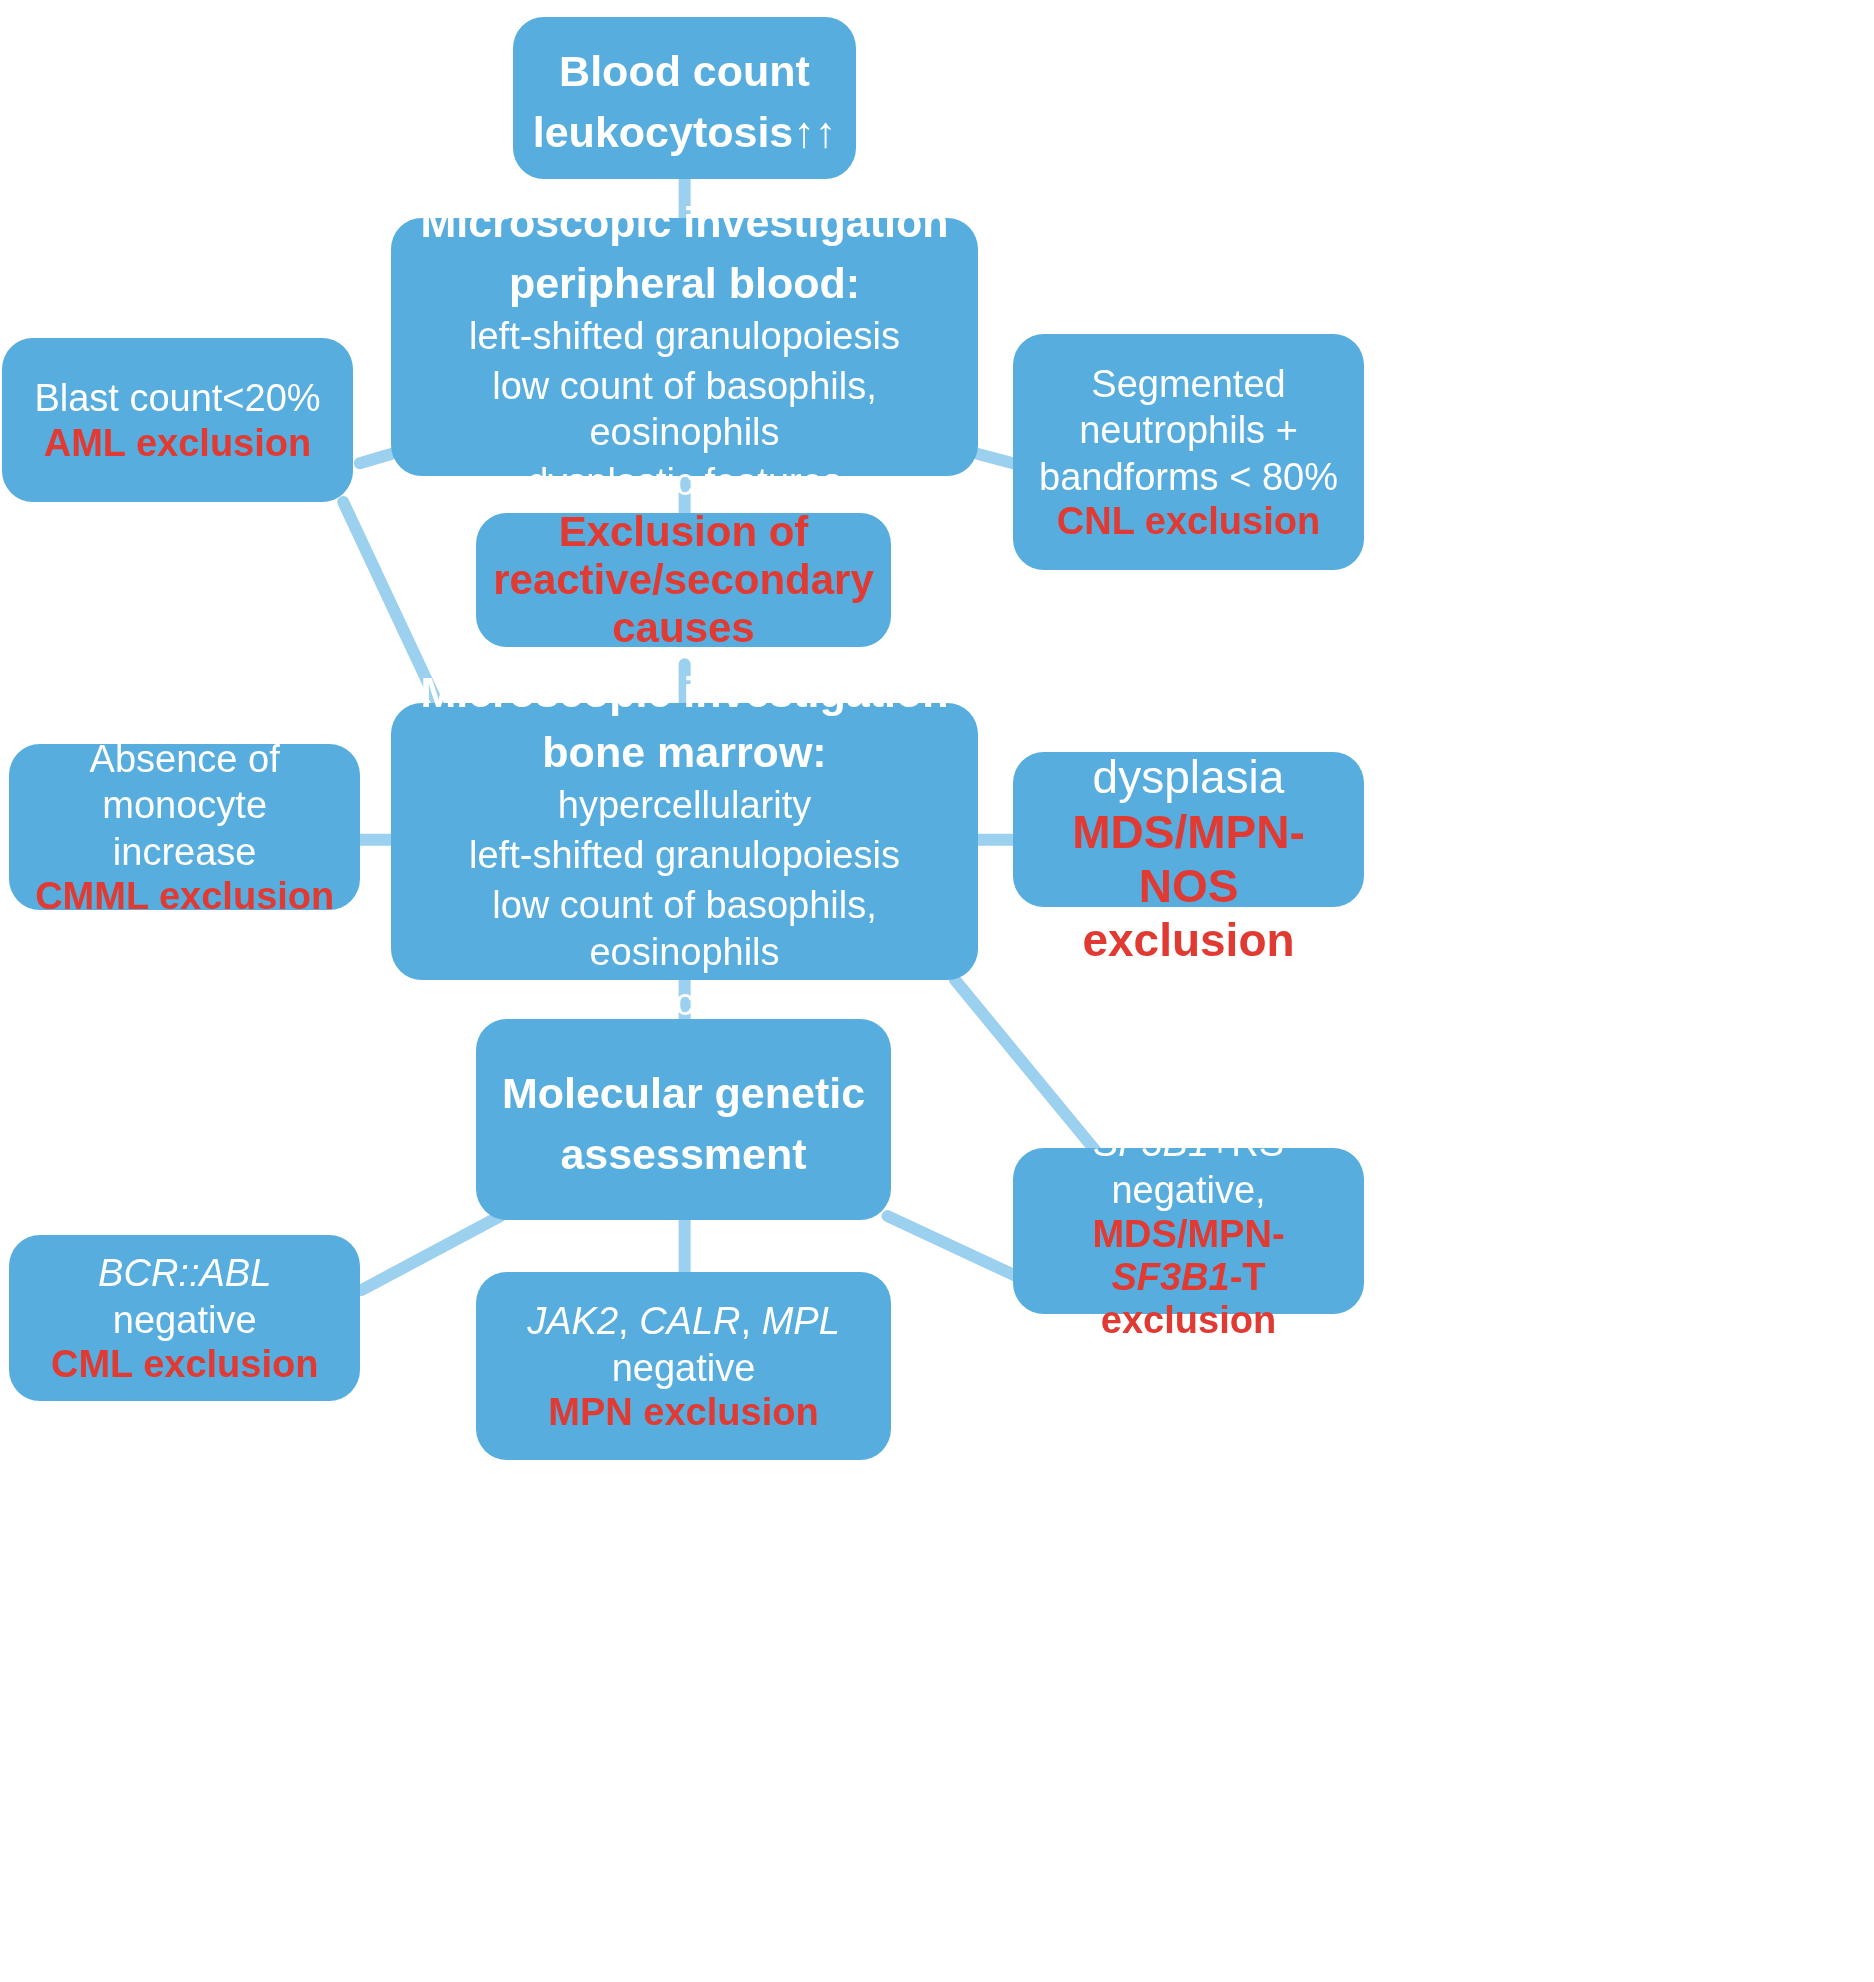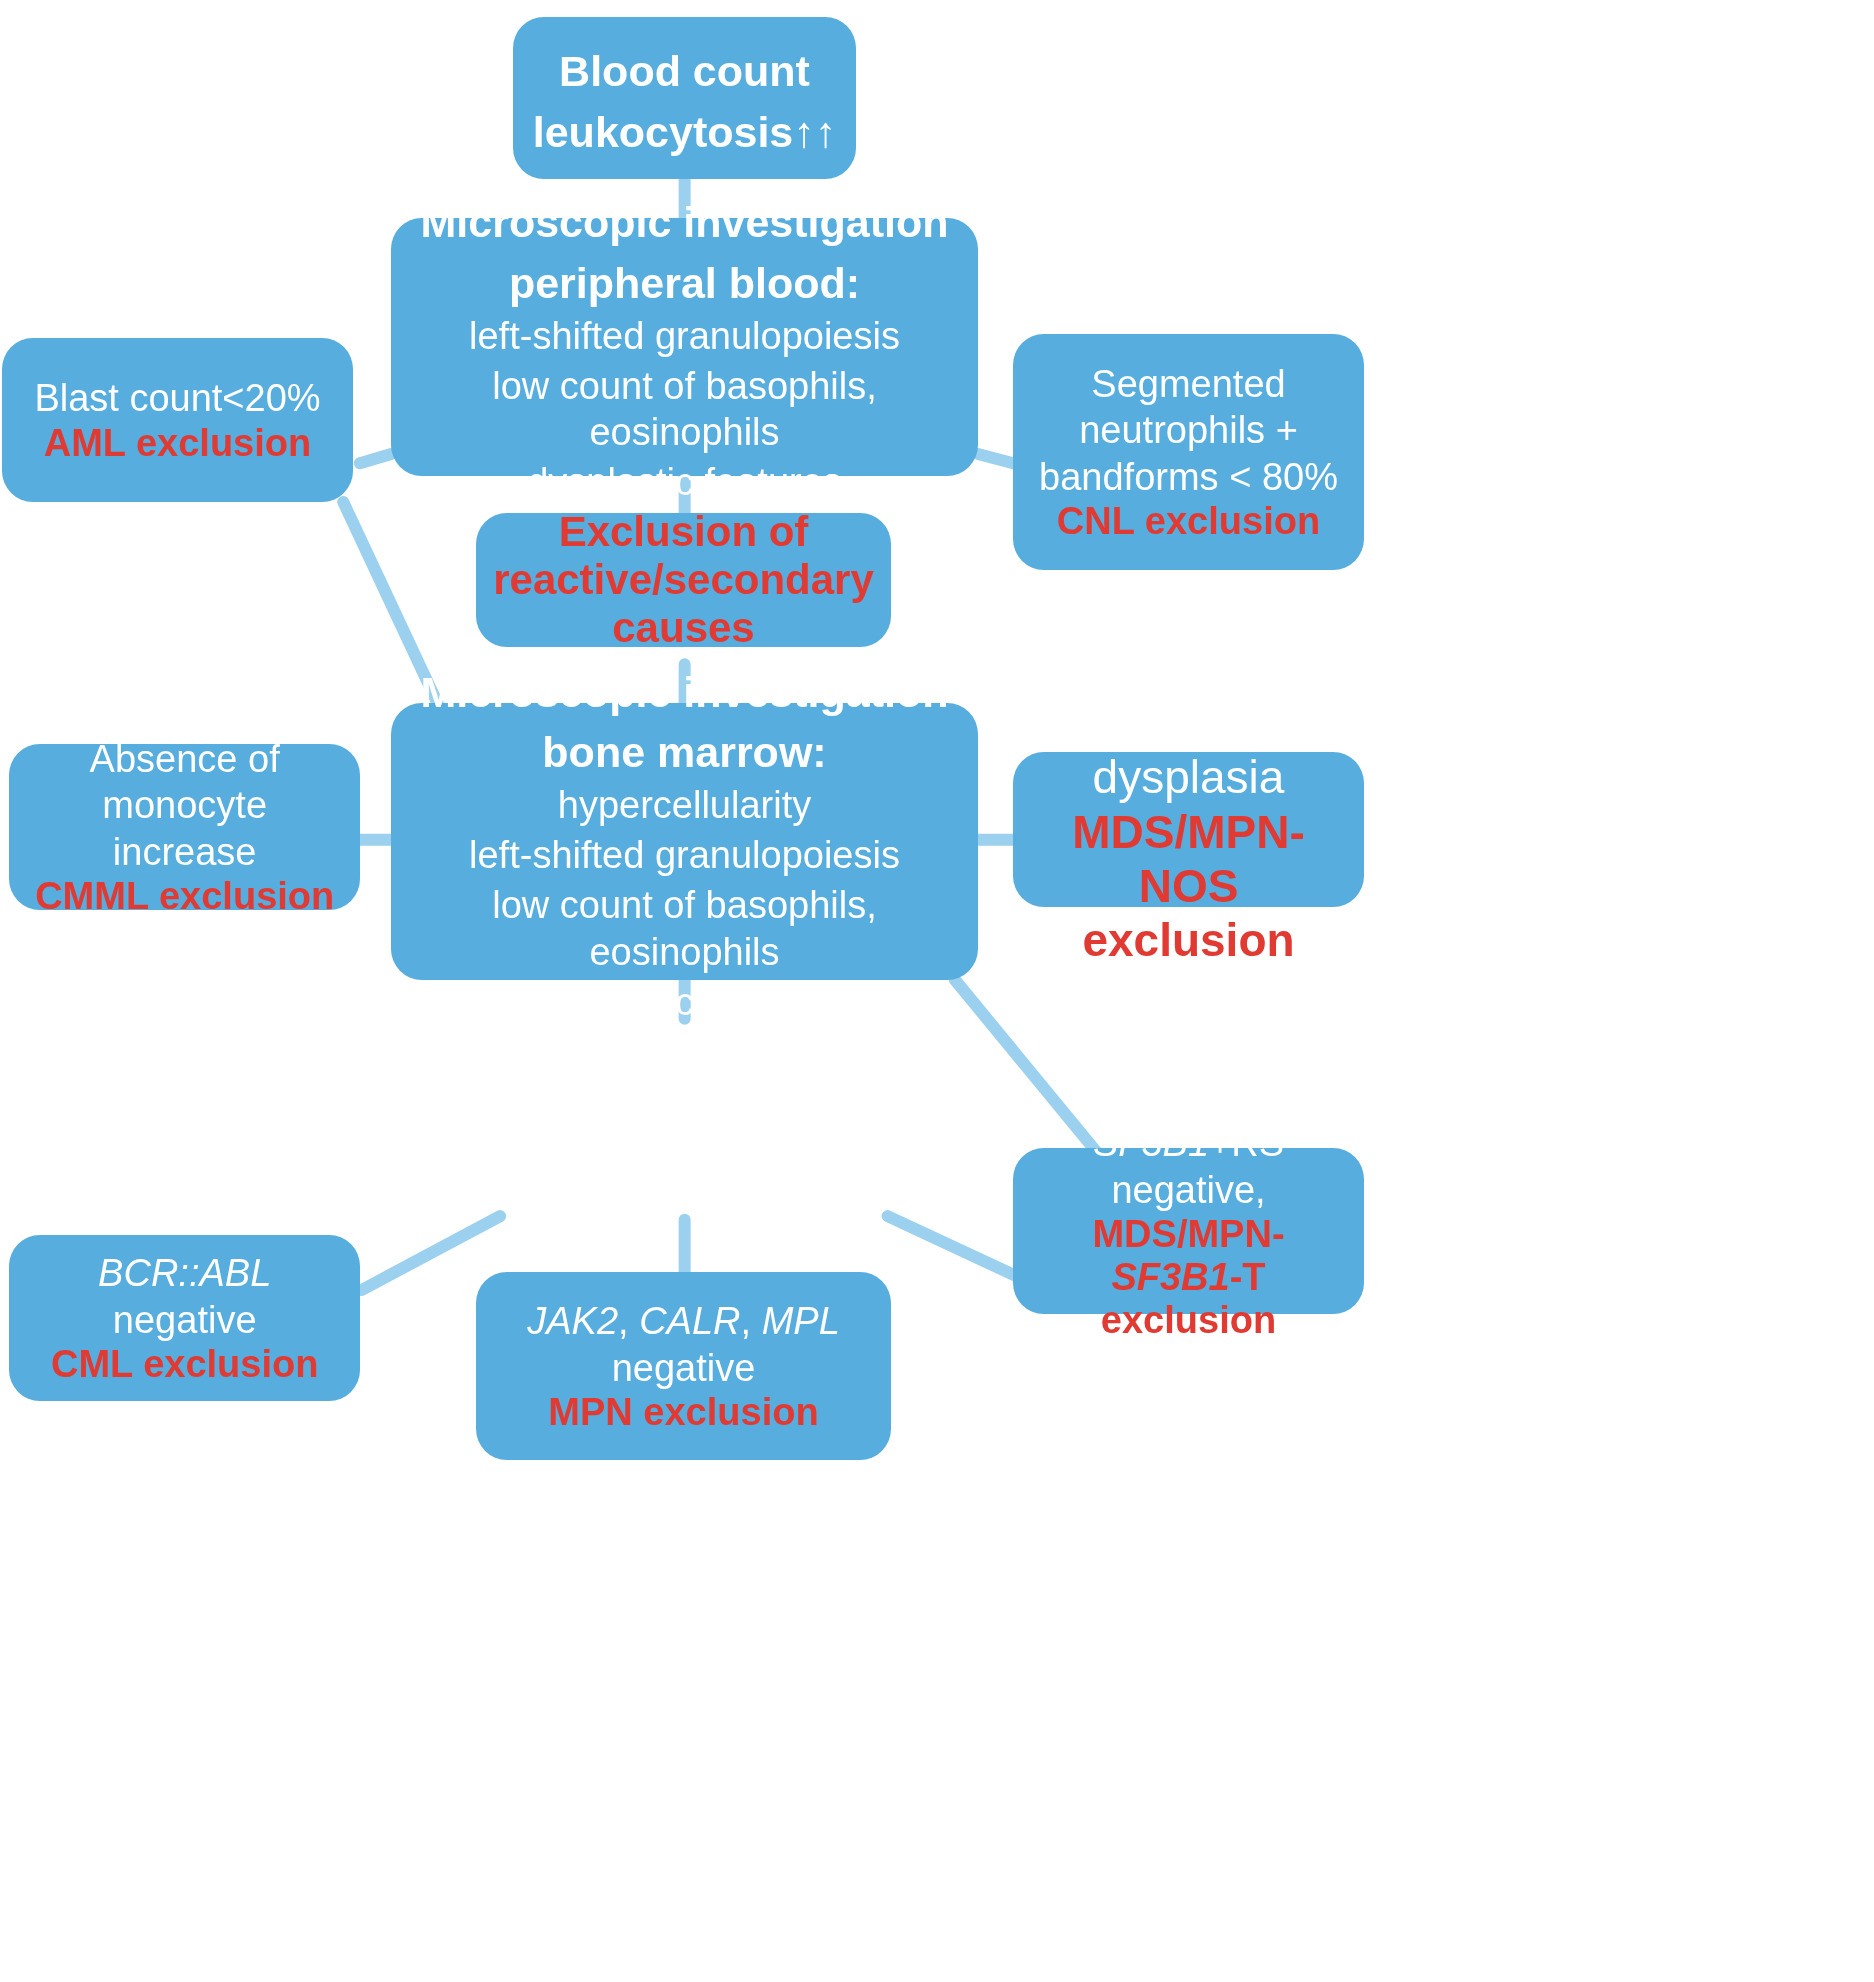--- a/index.html
+++ b/index.html
@@ -144,20 +144,24 @@
     <div class="sub">increase</div>
     <div class="redb">CMML exclusion</div>
   </div>
 
   <div class="node" id="n-mdsmpn-nos">
     <div class="sub">Absence of dysplasia</div>
     <div class="redb">MDS/MPN-NOS</div>
     <div class="redb">exclusion</div>
   </div>
 
+  <div class="node" id="n-molecular">
+    <div class="ttl">Molecular genetic</div>
+    <div class="ttl">assessment</div>
+  </div>
 
   <div class="node" id="n-sf3b1">
     <div class="sub"><span class="ital">SF3B1</span><span>+RS negative,</span></div>
     <div class="redb"><span>MDS/MPN-</span><span class="ital">SF3B1</span><span>-T</span></div>
     <div class="redb">exclusion</div>
   </div>
 
   <div class="node" id="n-bcrabl">
     <div class="sub"><span class="ital">BCR::ABL</span><span> negative</span></div>
     <div class="redb">CML exclusion</div>

